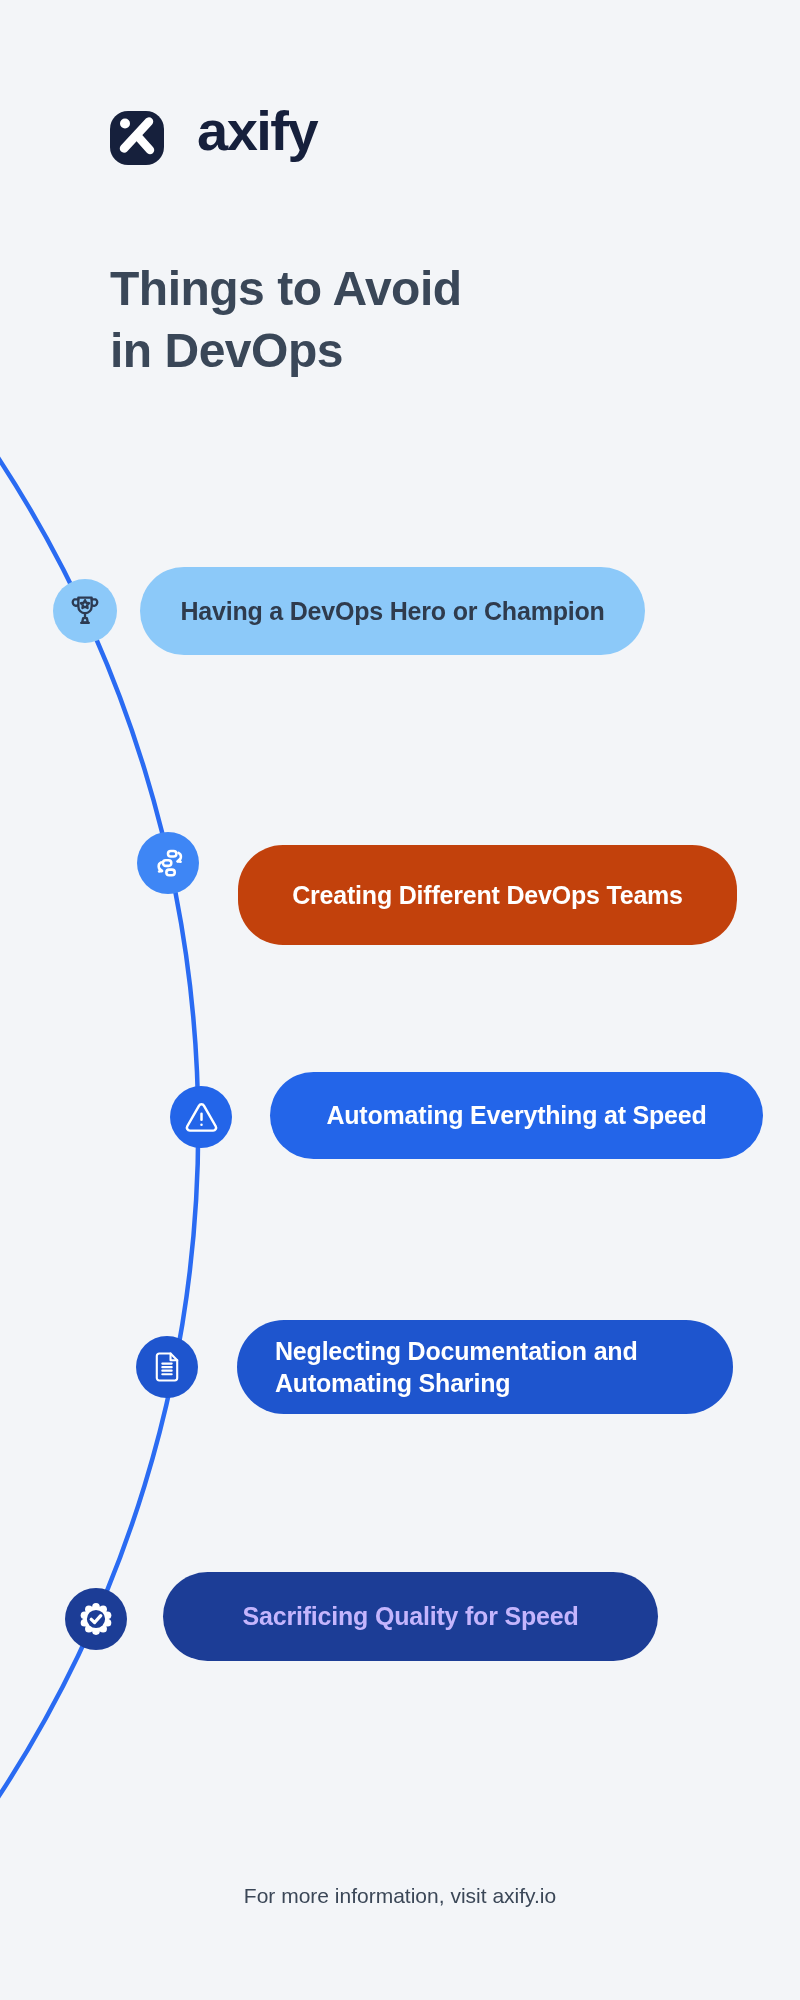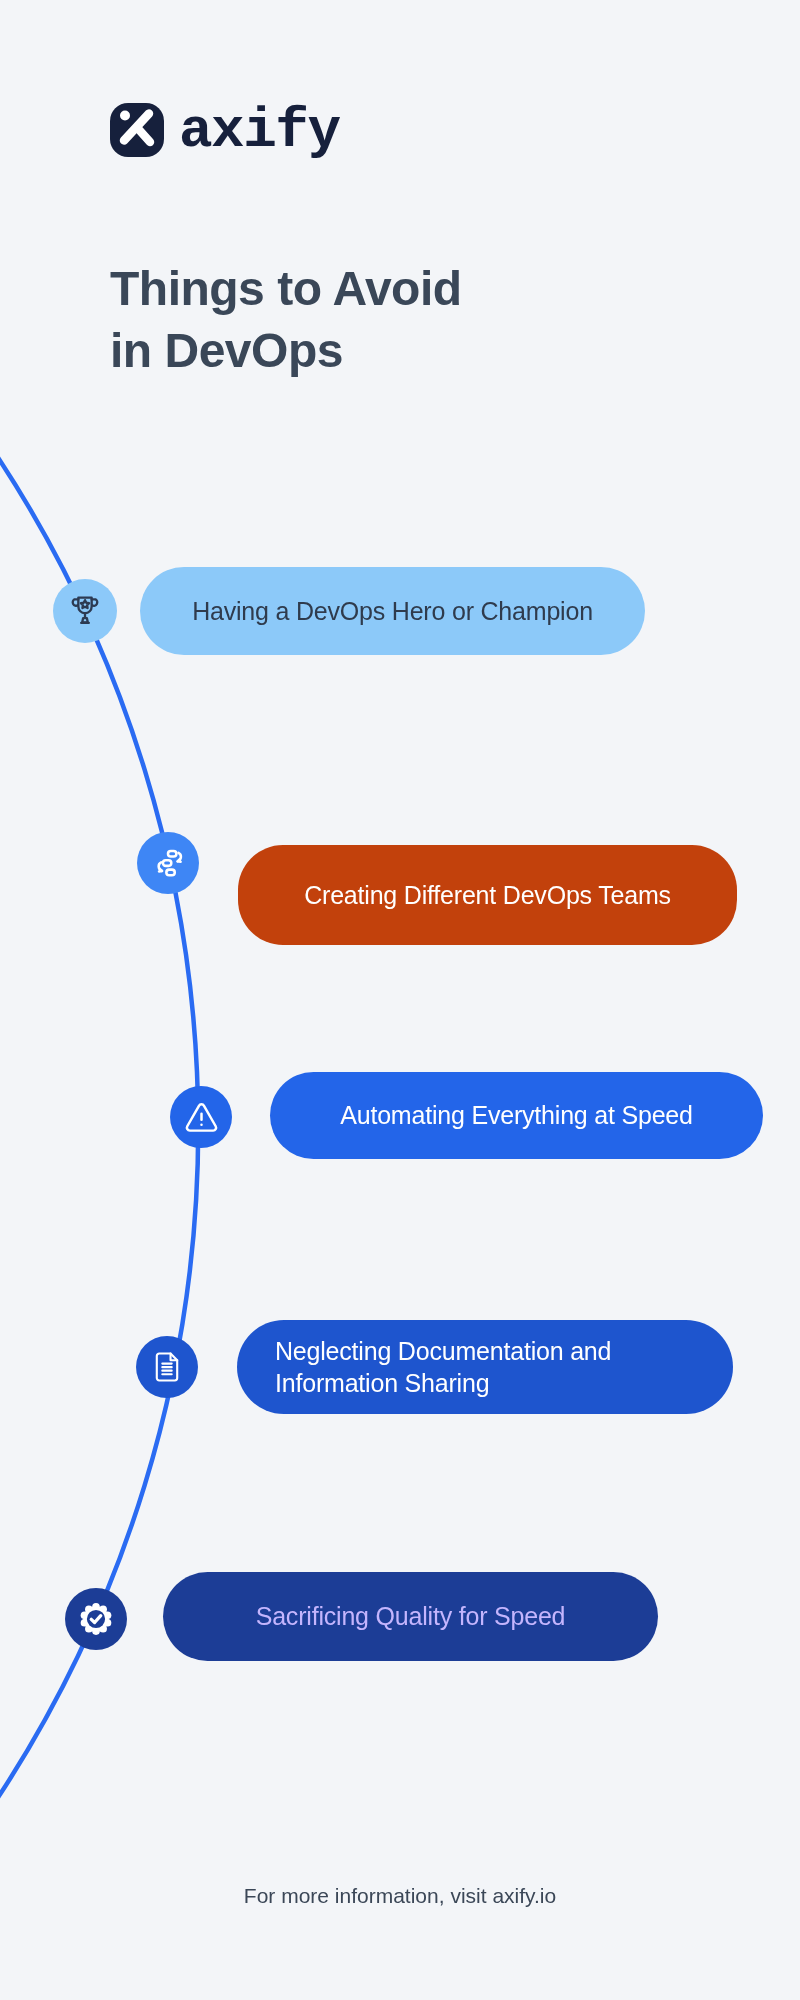--- a/index.html
+++ b/index.html
@@ -8,42 +8,42 @@
     position: relative;
     width: 800px;
     height: 2000px;
     background: #F3F5F8;
     overflow: hidden;
     font-family: "Liberation Sans", sans-serif;
   }
   .curve-svg { position: absolute; top: 0; left: 0; }
 
   
-  .logo { position: absolute; left: 110px; top: 103px; display: flex; align-items: flex-start; gap: 15px; font-family: Liberation Mono, monospace; }
+  .logo { position: absolute; left: 110px; top: 103px; display: flex; align-items: flex-end; gap: 33px; }
   .logo-badge { display: block; }
   .brand-text {
     font-size: 56px; font-weight: 700; color: #16203C;
     letter-spacing: -1.5px; line-height: 1; padding-bottom: 6px;
   }
 
   
   .title {
     position: absolute; left: 110px; top: 258px;
     font-size: 48px; font-weight: 700; color: #3A4758; line-height: 1.3;
     letter-spacing: -0.5px;
   }
 
   
   .badge {
     position: absolute; border-radius: 50%;
     display: flex; align-items: center; justify-content: center;
   }
   .pill {
     position: absolute; display: flex; align-items: center; justify-content: center;
-    font-size: 25px; font-weight: 400; letter-spacing: -0.2px;
+    font-size: 25px; font-weight: 700; letter-spacing: -0.2px;
   }
   .badge-1 { left: 53px;  top: 579px;  width: 64px; height: 64px; background: #8CC9F9; }
   .badge-2 { left: 137px; top: 832px;  width: 62px; height: 62px; background: #3E86F5; }
   .badge-3 { left: 170px; top: 1086px; width: 62px; height: 62px; background: #2365E9; }
   .badge-4 { left: 136px; top: 1336px; width: 62px; height: 62px; background: #1E55CE; }
   .badge-5 { left: 65px;  top: 1588px; width: 62px; height: 62px; background: #1C3D96; }
 
   .pill-1 { left: 140px; top: 567px;  width: 505px; height: 88px; background: #8CC9F9; border-radius: 44px; color: #2F3B4D; }
   .pill-2 { left: 238px; top: 845px;  width: 499px; height: 100px; background: #c2410c; border-radius: 45px; color: #FFFFFF; }
   .pill-3 { left: 270px; top: 1072px; width: 493px; height: 87px; background: #2365E9; border-radius: 44px; color: #FFFFFF; }
@@ -125,21 +125,21 @@
   <svg width="34" height="34" viewBox="0 0 24 24" fill="none" stroke="#FFFFFF" stroke-width="1.5" stroke-linecap="round" stroke-linejoin="round">
     <path d="M14.5 2.5 H6.5 a1.7 1.7 0 0 0 -1.7 1.7 v15.6 a1.7 1.7 0 0 0 1.7 1.7 h11 a1.7 1.7 0 0 0 1.7 -1.7 V7.2 Z"></path>
     <path d="M14.5 2.5 v4.7 h4.7"></path>
     <path d="M8.7 9.6 h6.6"></path>
     <path d="M8.7 12.1 h6.6"></path>
     <path d="M8.7 14.6 h6.6"></path>
     <path d="M8.7 17.1 h6.6"></path>
   </svg>
 </div>
 <div class="pill pill-4">
-  <span>Neglecting Documentation and Information Sharing</span>
+  <span>Neglecting Documentation and Automating Sharing</span>
 </div>
 
 <div class="badge badge-5">
   <svg width="42" height="42" viewBox="0 0 24 24">
     <g fill="#FFFFFF">
       <circle cx="12" cy="5.1" r="2.2"></circle>
         <circle cx="16.06" cy="6.42" r="2.2"></circle>
         <circle cx="18.56" cy="9.87" r="2.2"></circle>
       <circle cx="18.56" cy="14.13" r="2.2"></circle>
         <circle cx="16.06" cy="17.58" r="2.2"></circle>

